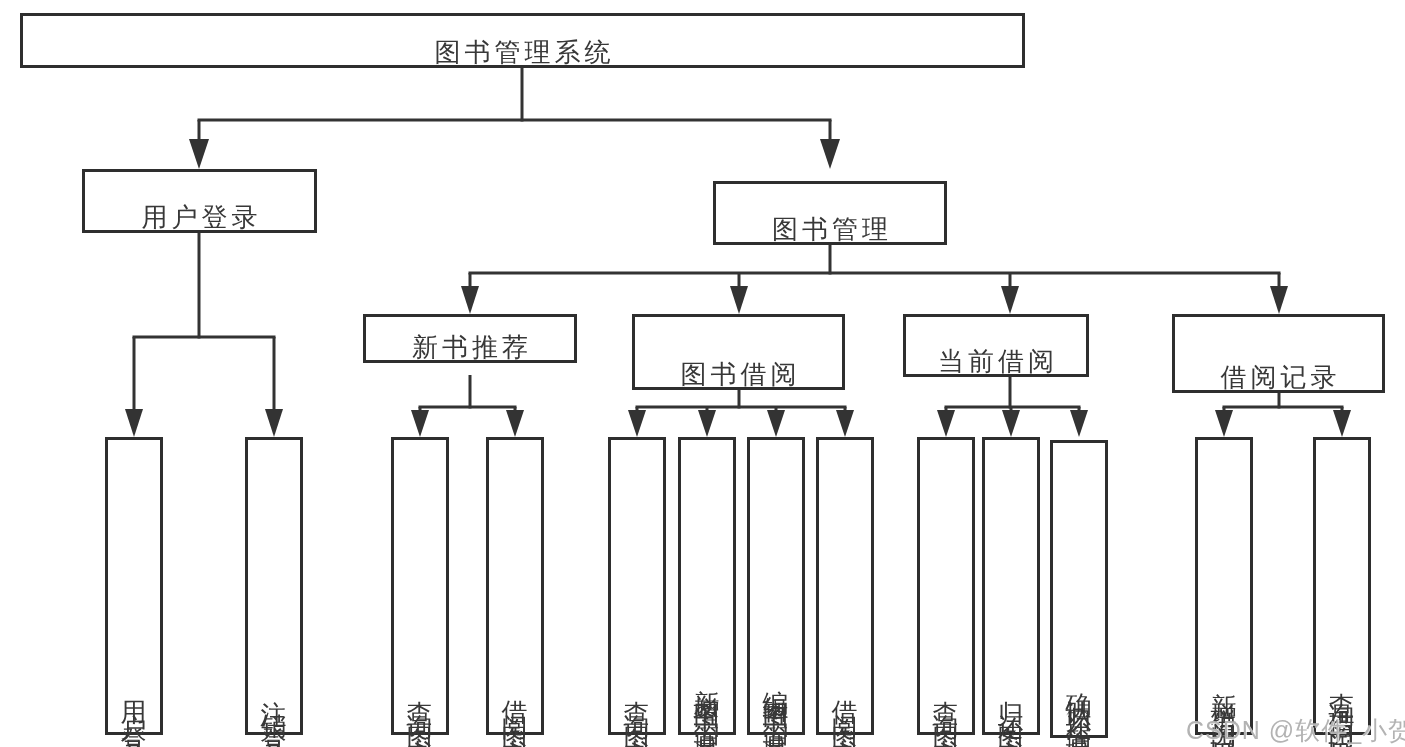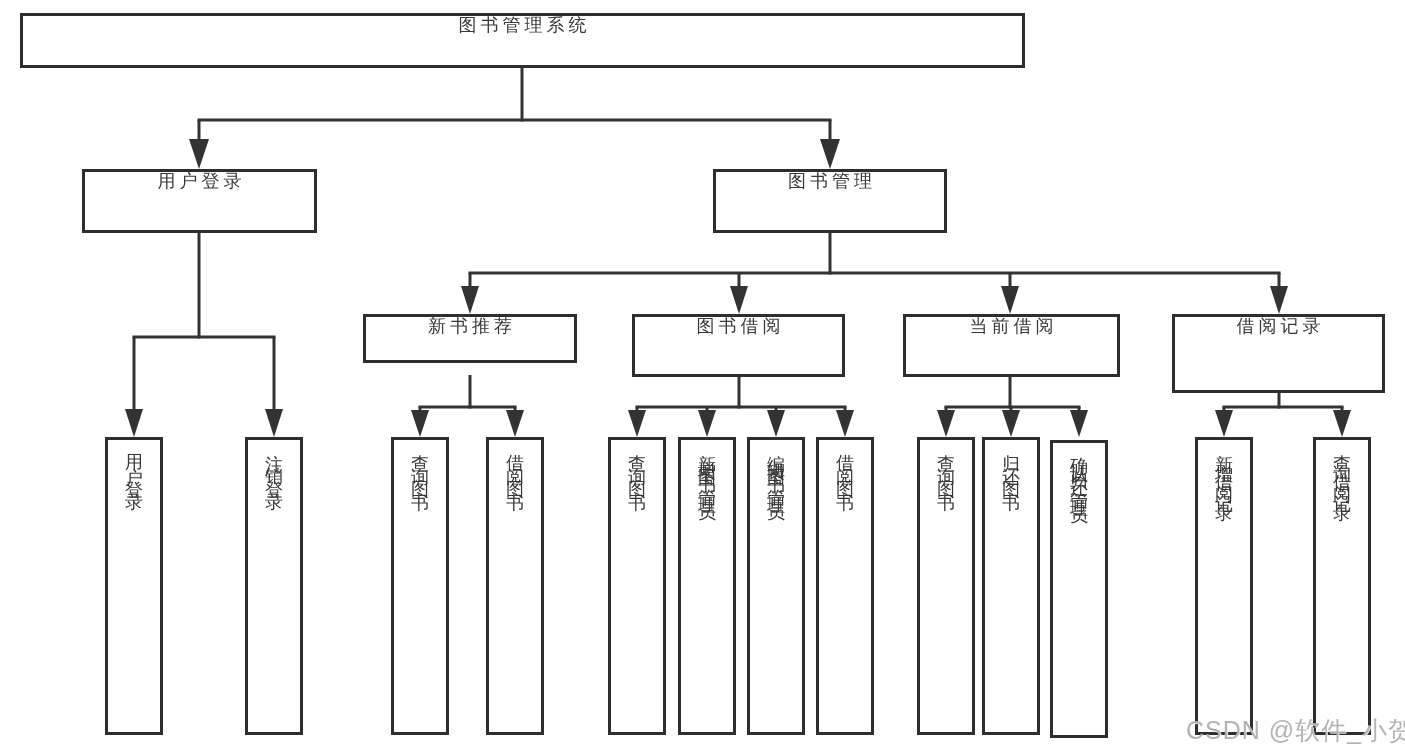--- a/index.html
+++ b/index.html
@@ -18,23 +18,23 @@
     overflow:hidden;
   }
   svg.wires{position:absolute;left:0;top:0;width:1405px;height:747px;}
   .wire{stroke:var(--line);stroke-width:3;fill:none;}
   .arrow{fill:var(--line);stroke:none;}
   .box{
     position:absolute;
     box-sizing:border-box;
     background:#ffffff;
     border:3px solid var(--box_border);
-    display:flex;align-items:flex-start;justify-content:center;
+    display:flex;align-items:flex-end;justify-content:center;
     color:var(--text);
-    font-size:18px;
+    font-size:26px;
     line-height:1;
     z-index:2;
   }
   .box.h .lbl{letter-spacing:4px;text-indent:4px;white-space:nowrap;}
   .box.v .lbl{
     writing-mode:vertical-rl;
     text-orientation:mixed;
     letter-spacing:13px;
     white-space:nowrap;
   }
@@ -125,31 +125,31 @@
     </g>
   </svg>
 
   <div class="box h" style="left:20px;top:13px;width:1005px;height:55px;">
     <span class="lbl">图书管理系统</span>
   </div>
 
   <div class="box h" style="left:82px;top:169px;width:235px;height:64px;">
     <span class="lbl">用户登录</span>
   </div>
-  <div class="box h" style="left:713px;top:169px;width:234px;height:64px;">
+  <div class="box h" style="left:713px;top:181px;width:234px;height:64px;">
     <span class="lbl">图书管理</span>
   </div>
 
   <div class="box h" style="left:363px;top:314px;width:214px;height:49px;">
     <span class="lbl">新书推荐</span>
   </div>
-  <div class="box h" style="left:632px;top:314px;width:213px;height:63px;">
+  <div class="box h" style="left:632px;top:314px;width:213px;height:76px;">
     <span class="lbl">图书借阅</span>
   </div>
-  <div class="box h" style="left:903px;top:314px;width:217px;height:63px;">
+  <div class="box h" style="left:903px;top:314px;width:186px;height:63px;">
     <span class="lbl">当前借阅</span>
   </div>
   <div class="box h" style="left:1172px;top:314px;width:213px;height:79px;">
     <span class="lbl">借阅记录</span>
   </div>
 
   <div class="box v" style="left:105px;top:437px;width:58px;height:298px;">
     <span class="lbl">用户登录</span>
   </div>
   <div class="box v" style="left:245px;top:437px;width:58px;height:298px;">

